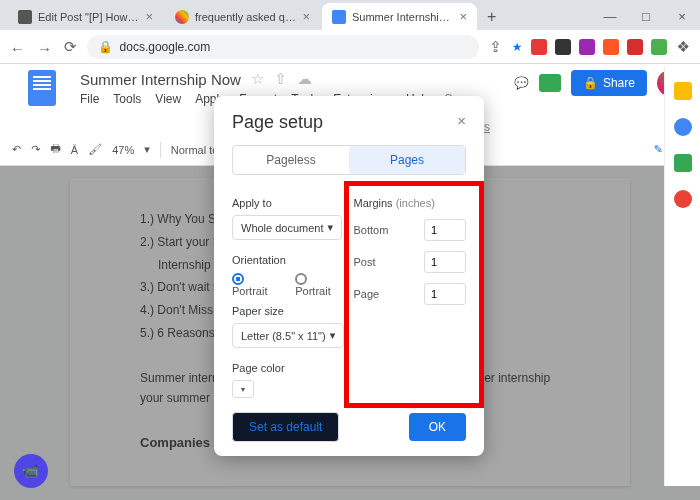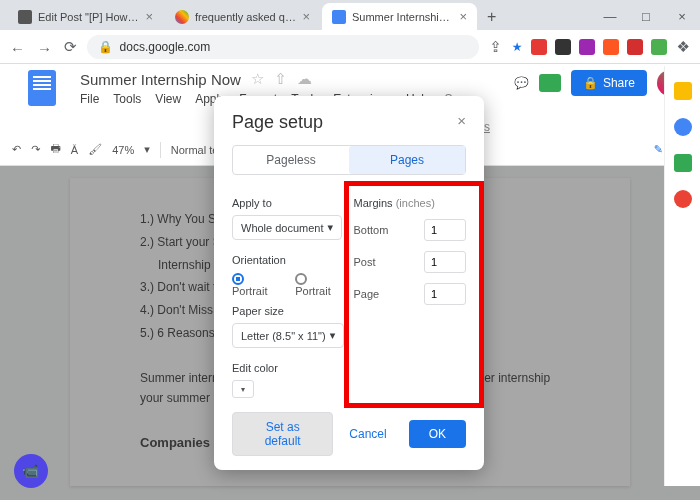--- a/index.html
+++ b/index.html
@@ -44,21 +44,21 @@
 .dlg-sel{border:1px solid #dadce0;padding:5px 8px;border-radius:4px;display:inline-flex;align-items:center;gap:4px;font-size:11px;color:#3c4043}
 .dlg-radio{display:flex;gap:14px;font-size:11px;margin:6px 0}
 .radio{width:12px;height:12px;border:2px solid #888;border-radius:50%;display:inline-block;vertical-align:middle;margin-right:4px}
 .radio.on{border-color:#1a73e8;background:radial-gradient(circle,#1a73e8 40%,transparent 45%)}
 .margins{position:relative}
 .redbox{position:absolute;top:-8px;left:-10px;right:-18px;bottom:-10px;border:5px solid #f20000;pointer-events:none}
 .mrow{display:flex;justify-content:space-between;align-items:center;margin:10px 0}
 .minp{border:1px solid #dadce0;width:42px;padding:4px 6px;font-size:11px;border-radius:3px;text-align:left}
 .dlg-ftr{display:flex;justify-content:space-between;margin-top:14px;align-items:center}
 .btn{padding:7px 16px;border-radius:4px;font-size:12px;border:none;cursor:pointer}
-.btn-def{border:1px solid #dadce0;background:#e5e5e5;color:#1a73e8}
+.btn-def{border:1px solid #dadce0;background:#0f172a;color:#1a73e8}
 .btn-cancel{background:#fff;color:#1a73e8}
 .btn-ok{background:#1a73e8;color:#fff;padding:7px 20px}
 .sidepanel{position:absolute;right:0;top:66px;width:36px;background:#fff;border-left:1px solid #eee;height:420px;display:flex;flex-direction:column;align-items:center;gap:18px;padding-top:16px}
 .sideico{width:18px;height:18px;border-radius:3px}
 .fab{position:absolute;bottom:12px;left:14px;width:34px;height:34px;background:#4f46e5;border-radius:50%;display:flex;align-items:center;justify-content:center;color:#fff;font-size:14px}
 .colorswatch{width:22px;height:18px;border:1px solid #dadce0;border-radius:3px;display:inline-flex;align-items:center;justify-content:center}
 .gray{color:#888}
 </style>
 </head>
 <body>
@@ -192,21 +192,21 @@
       <div class="dlg-lbl" style="margin-top:14px">Orientation</div>
       <div class="dlg-radio">
         <label><span class="radio on"></span><span>Portrait</span></label>
         <label><span class="radio"></span><span>Portrait</span></label>
       </div>
       <div class="dlg-lbl">Paper size</div>
       <div class="dlg-sel">
           <span>Letter (8.5" x 11")</span> 
           <span>▾</span>
         </div>
-      <div class="dlg-lbl" style="margin-top:14px">Edit color</div>
+      <div class="dlg-lbl" style="margin-top:14px">Page color</div>
       <div class="colorswatch">
           <span style="font-size:8px">▾</span>
         </div>
     </div>
     <div class="dlg-col margins">
       <div class="redbox"></div>
       <div class="dlg-lbl"><span>Margins</span> <span class="gray">(inches)</span></div>
       <div class="mrow">
           <span>Bottom</span>
           <input class="minp" value="1" style="">
@@ -217,21 +217,20 @@
         </div>
       <div class="mrow">
           <span>Page</span>
           <input class="minp" value="1" style="">
         </div>
     </div>
   </div>
   <div class="dlg-ftr">
     <button class="btn btn-def">Set as default</button>
     <div style="display:flex;gap:6px">
-      <button class="btn btn-cancel">Cancel</button>
       <button class="btn btn-ok">OK</button>
     </div>
   </div>
 </div>
 
 <div class="sidepanel">
   <div class="sideico" style="background:#fbbc04"></div>
   <div class="sideico" style="background:#4285f4;border-radius:50%"></div>
   <div class="sideico" style="background:#34a853"></div>
   <div class="sideico" style="background:#ea4335;border-radius:50%"></div>

